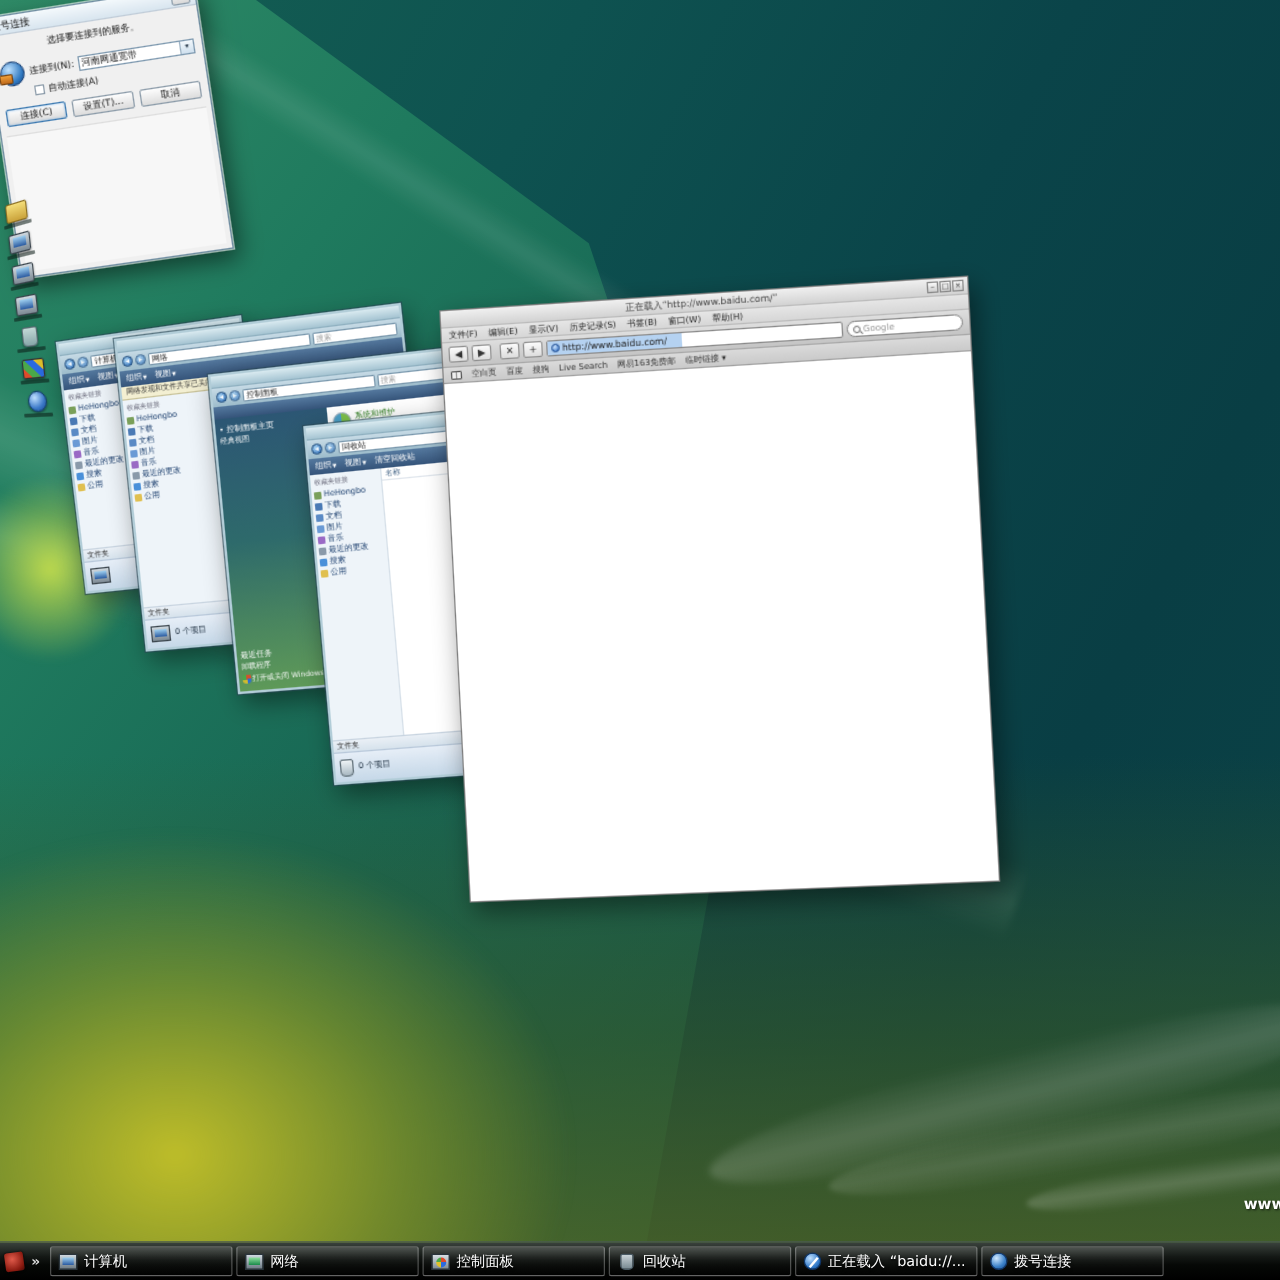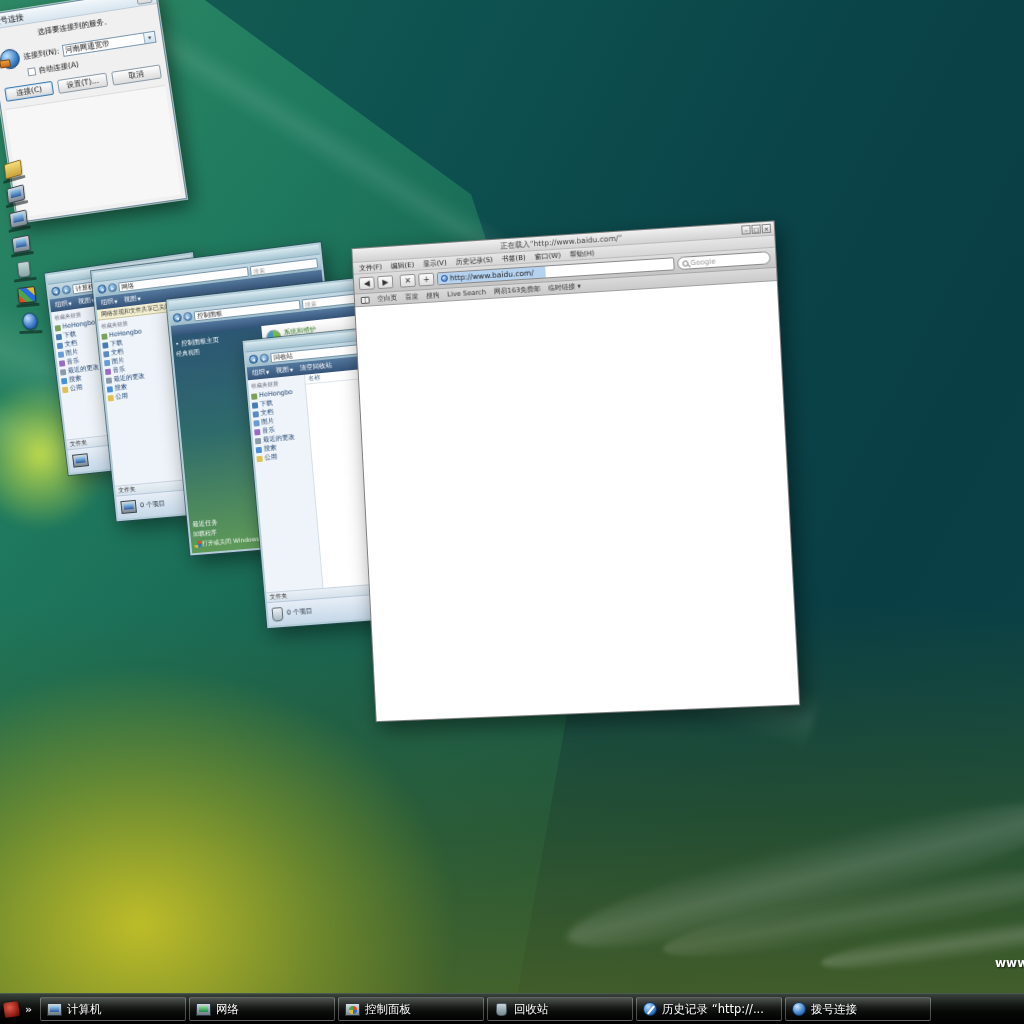--- a/index.html
+++ b/index.html
@@ -581,20 +581,20 @@
     <div class="tbtn">
         <span class="ti ti-cpl"></span>
         <span>控制面板</span>
       </div>
     <div class="tbtn">
         <span class="ti ti-bin"></span>
         <span>回收站</span>
       </div>
     <div class="tbtn">
         <span class="ti ti-saf"></span>
-        <span>历史记录 “http://...</span>
+        <span>正在载入 “baidu://...</span>
       </div>
     <div class="tbtn">
         <span class="ti ti-dial"></span>
         <span>拨号连接</span>
       </div>
   </div>
 </div>
 
 </body></html>

